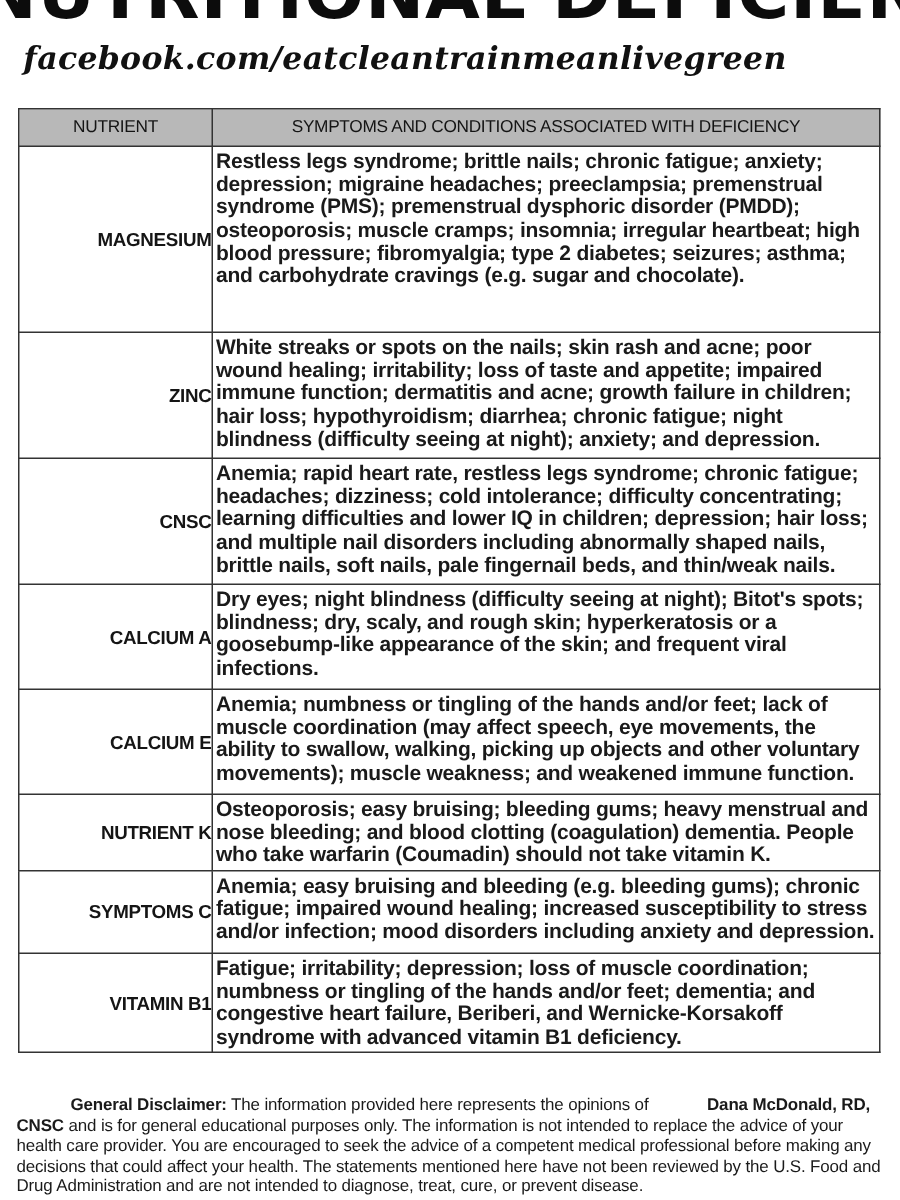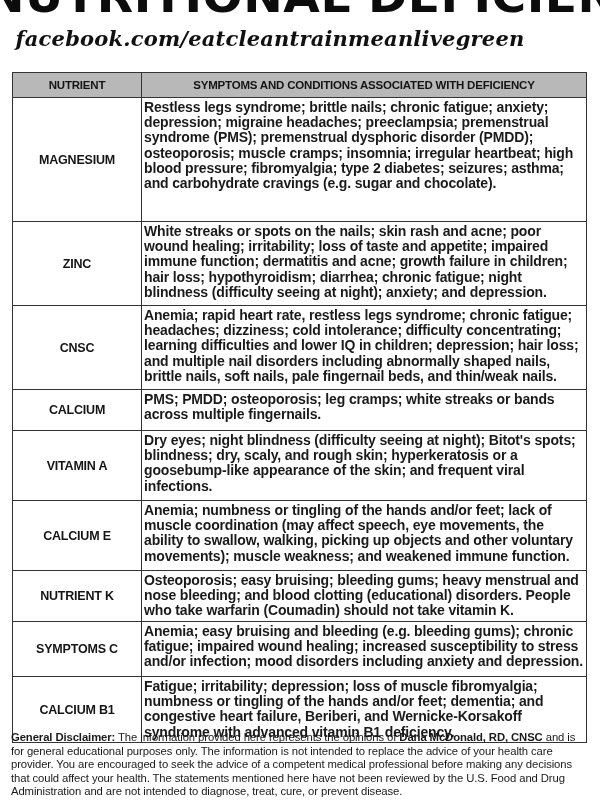--- a/index.html
+++ b/index.html
@@ -53,29 +53,29 @@
       border-collapse: collapse;
       border: 1.5px solid #222;
     }
     .table th, .table td {
       border: 1px solid #333;
       padding: 0;
     }
     .table th {
       background: #b8b8b8;
       height: 24px;
-      font-weight: bold;
+      font-weight: normal;
       font-size: 11.5px;
       text-align: center;
       letter-spacing: -0.2px;
       color: #141414;
     }
     .col-nutrient { width: 128px; }
     .nutrient {
-      text-align: center;
+      text-align: right;
       font-weight: bold;
       font-size: 12.5px;
       color: #151515;
       letter-spacing: -0.2px;
     }
     .symptoms {
       font-size: 14px;
       line-height: 15.2px;
       padding: 2px 3px 2px 2px !important;
       vertical-align: top;
@@ -86,21 +86,21 @@
     .disclaimer {
       position: absolute;
       left: 11px;
       top: 731px;
       width: 580px;
       font-size: 11.3px;
       line-height: 13.6px;
       color: #1a1a1a;
       letter-spacing: -0.1px;
     }
-    .disclaimer b { font-weight: bold; }
+    .disclaimer b { font-weight: bold; margin-left: 36px; }
   </style>
 </head>
 <body>
 
 <div class="title">NUTRITIONAL DEFICIENCIES</div>
 <div class="subtitle">facebook.com/eatcleantrainmeanlivegreen</div>
 
 <table class="table">
   <thead>
     <tr>
@@ -114,40 +114,36 @@
       <td class="symptoms">Restless legs syndrome; brittle nails; chronic fatigue; anxiety; depression; migraine headaches; preeclampsia; premenstrual syndrome (PMS); premenstrual dysphoric disorder (PMDD); osteoporosis; muscle cramps; insomnia; irregular heartbeat; high blood pressure; fibromyalgia; type 2 diabetes; seizures; asthma; and carbohydrate cravings (e.g. sugar and chocolate).</td>
     </tr>
     <tr style="height:84px">
       <td class="nutrient">ZINC</td>
       <td class="symptoms">White streaks or spots on the nails; skin rash and acne; poor wound healing; irritability; loss of taste and appetite; impaired immune function; dermatitis and acne; growth failure in children; hair loss; hypothyroidism; diarrhea; chronic fatigue; night blindness (difficulty seeing at night); anxiety; and depression.</td>
     </tr>
     <tr style="height:84px">
       <td class="nutrient">CNSC</td>
       <td class="symptoms">Anemia; rapid heart rate, restless legs syndrome; chronic fatigue; headaches; dizziness; cold intolerance; difficulty concentrating; learning difficulties and lower IQ in children; depression; hair loss; and multiple nail disorders including abnormally shaped nails, brittle nails, soft nails, pale fingernail beds, and thin/weak nails.</td>
     </tr>
-    <tr style="height:41px">
-      <td class="nutrient">CALCIUM</td>
-      <td class="symptoms">PMS; PMDD; osteoporosis; leg cramps; white streaks or bands across multiple fingernails.</td>
-    </tr>
     <tr style="height:70px">
-      <td class="nutrient">VITAMIN A</td>
+      <td class="nutrient">CALCIUM A</td>
       <td class="symptoms">Dry eyes; night blindness (difficulty seeing at night); Bitot's spots; blindness; dry, scaly, and rough skin; hyperkeratosis or a goosebump-like appearance of the skin; and frequent viral infections.</td>
     </tr>
     <tr style="height:70px">
       <td class="nutrient">CALCIUM E</td>
       <td class="symptoms">Anemia; numbness or tingling of the hands and/or feet; lack of muscle coordination (may affect speech, eye movements, the ability to swallow, walking, picking up objects and other voluntary movements); muscle weakness; and weakened immune function.</td>
     </tr>
     <tr style="height:51px">
       <td class="nutrient">NUTRIENT K</td>
-      <td class="symptoms">Osteoporosis; easy bruising; bleeding gums; heavy menstrual and nose bleeding; and blood clotting (educational) disorders. People who take warfarin (Coumadin) should not take vitamin K.</td>
+      <td class="symptoms">Osteoporosis; easy bruising; bleeding gums; heavy menstrual and nose bleeding; and blood clotting (coagulation) dementia. People who take warfarin (Coumadin) should not take vitamin K.</td>
     </tr>
     <tr style="height:55px">
       <td class="nutrient">SYMPTOMS C</td>
       <td class="symptoms">Anemia; easy bruising and bleeding (e.g. bleeding gums); chronic fatigue; impaired wound healing; increased susceptibility to stress and/or infection; mood disorders including anxiety and depression.</td>
     </tr>
     <tr style="height:66px">
-      <td class="nutrient">CALCIUM B1</td>
-      <td class="symptoms">Fatigue; irritability; depression; loss of muscle fibromyalgia; numbness or tingling of the hands and/or feet; dementia; and congestive heart failure, Beriberi, and Wernicke-Korsakoff syndrome with advanced vitamin B1 deficiency.</td>
+      <td class="nutrient">VITAMIN B1</td>
+      <td class="symptoms">Fatigue; irritability; depression; loss of muscle coordination; numbness or tingling of the hands and/or feet; dementia; and congestive heart failure, Beriberi, and Wernicke-Korsakoff syndrome with advanced vitamin B1 deficiency.</td>
     </tr>
   </tbody>
 </table>
 
 <div class="disclaimer"><b>General Disclaimer:</b><span> The information provided here represents the opinions of </span><b>Dana McDonald, RD, CNSC</b><span> and is for general educational purposes only. The information is not intended to replace the advice of your health care provider. You are encouraged to seek the advice of a competent medical professional before making any decisions that could affect your health. The statements mentioned here have not been reviewed by the U.S. Food and Drug Administration and are not intended to diagnose, treat, cure, or prevent disease.</span></div>
 
 </body></html>

